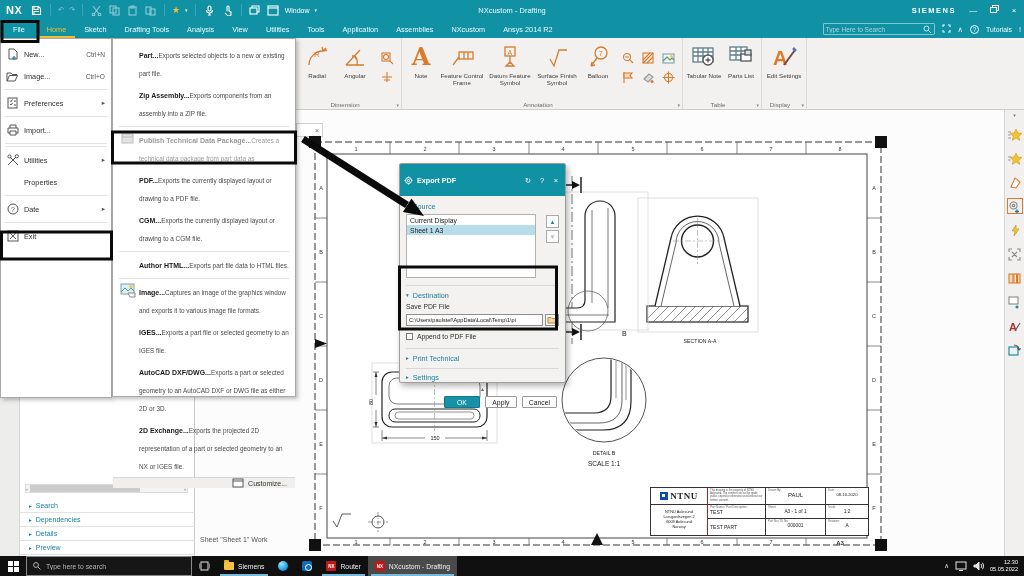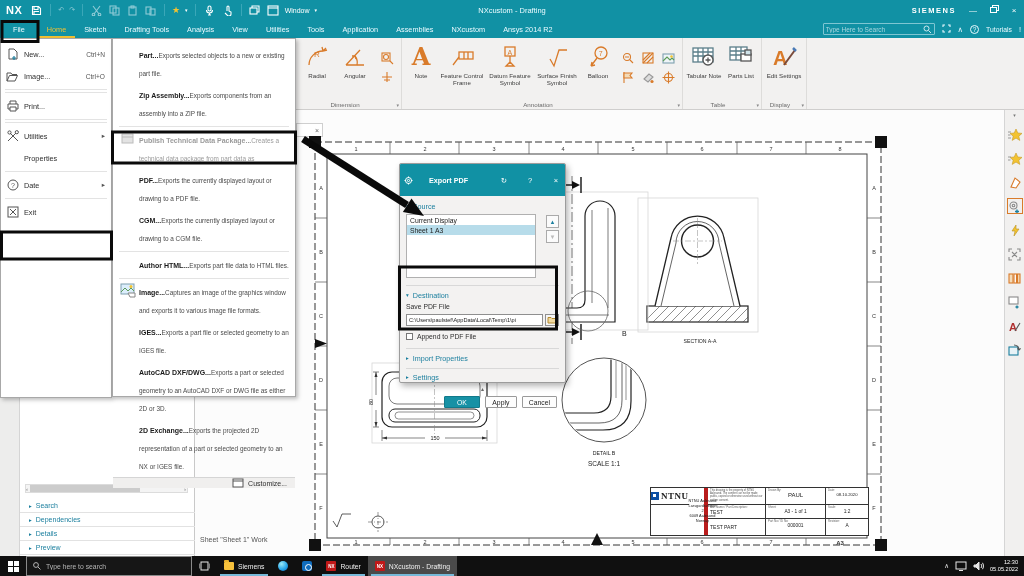--- a/index.html
+++ b/index.html
@@ -93,21 +93,21 @@
   .em-body { flex:1; }
   .em-t { font-size:7px; font-weight:bold; color:#1a1a1a; height:9px; }
   .em-d { font-size:6.4px; color:#4a4a4a; line-height:1.23; }
   .em-item.dis .em-t, .em-item.dis .em-d { color:#9b9b9b; }
   .em-sep { height:1px; background:#e3e3e3; margin:2px 6px 2px 6px; flex:0 0 1px; }
   .em-bar { margin-top:auto; height:26px; background:#f0efee; border-top:1px solid #d5d5d5; display:flex; align-items:center; justify-content:flex-end; gap:4px; padding-right:8px; font-size:7px; color:#2e2e2e; }
   .em-bar svg { stroke:#555; fill:#fff; stroke-width:1; }
 
   
   .dlg { position:absolute; left:399px; top:163px; width:167px; height:220px; background:#f3f2f1; border:1px solid #9c9c9c; border-radius:2px; box-shadow:2px 3px 6px rgba(0,0,0,.3); z-index:40; display:flex; flex-direction:column; }
-  .dlg-h { height:15px; background:#1191a4; display:flex; align-items:center; color:#fff; padding:16px 4px; gap:16px; border-radius:1px 1px 0 0; }
+  .dlg-h { height:15px; background:#1191a4; display:flex; align-items:center; color:#fff; padding:16px 4px; gap:4px; border-radius:1px 1px 0 0; }
   .dlg-h .t { font-size:7.2px; font-weight:bold; flex:1; }
   .dlg-h .hi { font-size:7.5px; width:10px; text-align:center; }
   .dlg-b { flex:1; padding:4px 6px 3px 6px; display:flex; flex-direction:column; }
   .sec { display:flex; align-items:center; gap:4px; color:#1b7f9e; font-size:7.2px; height:12px; }
   .sec .c { font-size:5.5px; }
   .dlg-list-wrap { position:relative; margin:2px 0 0 0; height:64px; }
   .dlg-list { width:130px; height:64px; background:#fff; border:1px solid #b0b0b0; font-size:6.8px; color:#222; }
   .dlg-row { height:10px; display:flex; align-items:center; padding-left:3px; }
   .dlg-row.sel { background:#b7dcea; }
   .updown { position:absolute; right:0; top:1px; display:flex; flex-direction:column; gap:2px; }
@@ -122,21 +122,21 @@
   .chkrow { display:flex; align-items:center; gap:4px; margin-top:5px; height:10px; }
   .chk { width:7px; height:7px; border:1px solid #777; background:#fff; }
   .chkrow span.l { font-size:6.8px; color:#2e2e2e; }
   .collapse { text-align:center; font-size:6px; color:#666; height:9px; margin-top:2px; }
   .btnrow { display:flex; justify-content:flex-end; gap:5px; padding:2px 2px 0 0; }
   .dbtn { height:12px; min-width:32px; border:1px solid #9a9a9a; background:#fdfdfd; color:#222; font-size:6.8px; display:flex; align-items:center; justify-content:center; border-radius:1px; padding:0 6px; }
   .dbtn.primary { background:#1691a5; border-color:#11798a; color:#fff; min-width:36px; }
 
   
   .tblock { position:absolute; left:650px; top:487px; width:219px; height:49px; background:#fff; border:1px solid #333; display:flex; z-index:3; font-size:4px; color:#222; }
-  .tb-c1 { width:57px; border-right:4px solid #b91c1c; display:flex; flex-direction:row; }
+  .tb-c1 { width:57px; border-right:1px solid #b91c1c; display:flex; flex-direction:column; }
   .tb-logo { height:17px; border-bottom:1px solid #333; display:flex; align-items:center; justify-content:center; gap:2px; }
   .tb-logosq { width:8px; height:8px; background:#0b4ea2; position:relative; }
   .tb-logosq::after { content:""; position:absolute; left:2px; top:2px; width:3px; height:3px; background:#fff; }
   .tb-logotx { font-family:"Liberation Serif",serif; font-weight:bold; font-size:9px; letter-spacing:.5px; }
   .tb-addr { flex:1; display:flex; flex-direction:column; align-items:center; justify-content:center; font-size:3.9px; line-height:1.25; text-align:center; }
   .tb-c2 { width:58px; border-right:1px solid #333; display:flex; flex-direction:column; }
   .tb-legal { height:17px; border-bottom:1px solid #333; font-size:2.7px; color:#555; padding:1px 2px; overflow:hidden; line-height:1.2; }
   .tb-pn { height:14px; border-bottom:1px solid #333; padding:0 2px; }
   .tb-pn .s, .cell .s { font-size:2.9px; color:#666; display:block; }
   .tb-pn .v { font-size:5px; }
@@ -738,28 +738,38 @@
   <div class="fm-item">
       <span class="fm-ico">
         <svg width="13" height="11">
           <path d="M1,10 V2 h4 l1,1.5 h5 M1,10 l2.5,-5.5 h8 L9,10 z"></path>
         </svg>
       </span>
       <span class="fm-lb">Image...</span>
       <span class="fm-rt">Ctrl+O</span>
     </div>
   <div class="fm-sep"></div>
+  <div class="fm-item">
+      <span class="fm-ico">
+        <svg width="11" height="12">
+          <rect x="1" y="1" width="9" height="10"></rect>
+          <path d="M3,3.5 l1,1 1.5,-2 M3,7 l1,1 1.5,-2 M7,4 h2 M7,8 h2"></path>
+        </svg>
+      </span>
+      <span class="fm-lb">Preferences</span>
+      <span class="fm-rt">▸</span>
+    </div>
   <div class="fm-sep"></div>
   <div class="fm-item">
       <span class="fm-ico">
         <svg width="12" height="12">
           <path d="M3,4 V1 h6 v3 M1,4 h10 v5 h-2 M3,9 H1 V4 M3,7 h6 v4 H3 z"></path>
         </svg>
       </span>
-      <span class="fm-lb">Print...</span>
+      <span class="fm-lb">Import...</span>
       <span class="fm-rt"></span>
     </div>
   <div class="fm-sep"></div>
   <div class="fm-sep"></div>
   <div class="fm-item">
       <span class="fm-ico">
         <svg width="12" height="12">
           <path d="M1,11 L9,3 M3,3 L11,11"></path>
           <circle cx="2.5" cy="2.5" r="1.6"></circle>
           <circle cx="9.8" cy="2.2" r="1.6"></circle>
@@ -903,21 +913,21 @@
           </svg>
         </span>
     </div>
     <div class="chkrow">
       <span class="chk"></span>
       <span class="l">Append to PDF File</span>
     </div>
     <div class="dlg-div"></div>
     <div class="sec">
         <span class="c">▸</span>
-        <span>Import Properties</span>
+        <span>Print Technical</span>
       </div>
     <div class="dlg-div" style="margin:4px 0 2px 0"></div>
     <div class="sec">
         <span class="c">▸</span>
         <span>Settings</span>
       </div>
     <div class="collapse">▴</div>
     <div class="btnrow">
       <span class="dbtn primary">OK</span>
       <span class="dbtn">Apply</span>

